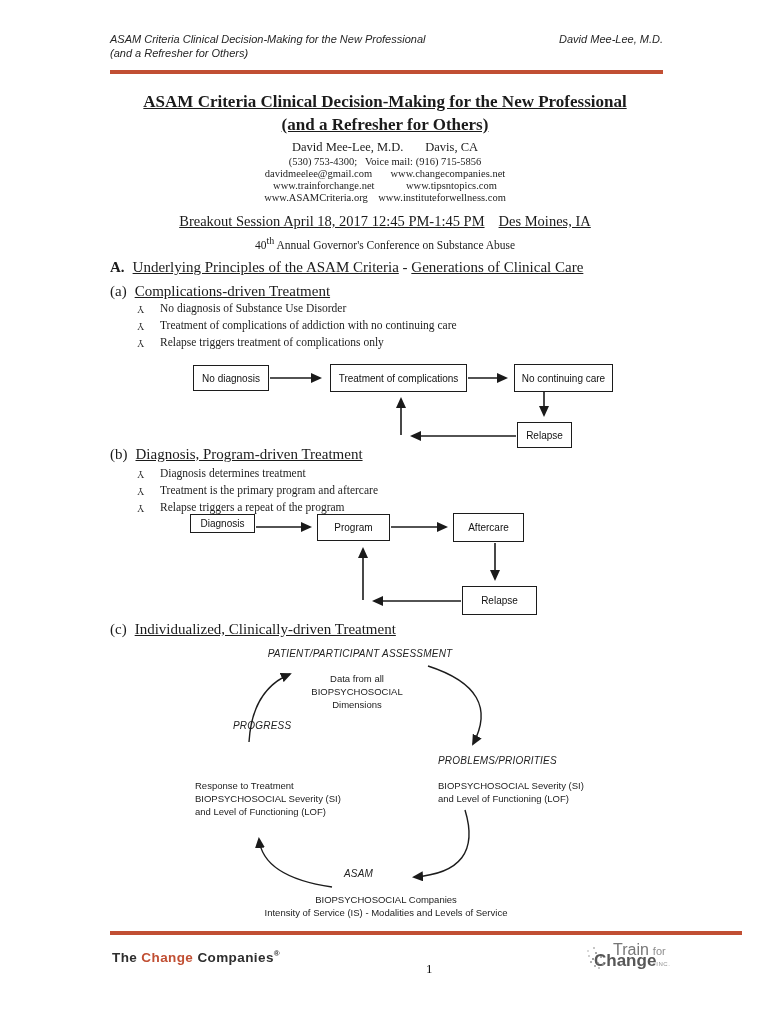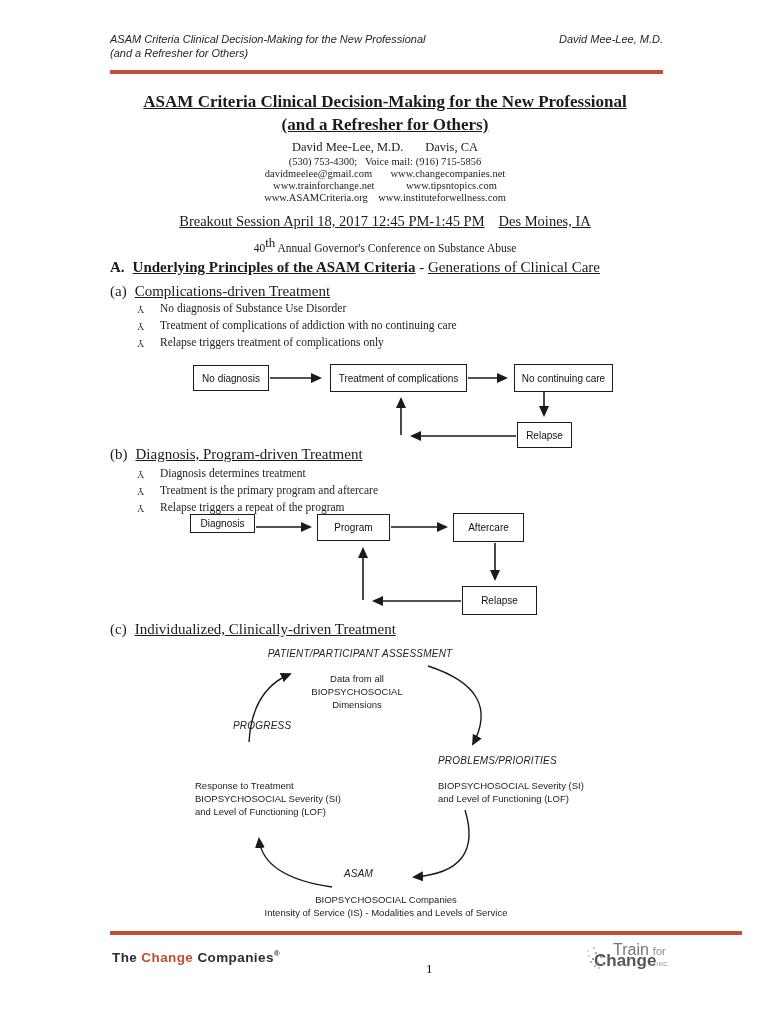--- a/index.html
+++ b/index.html
@@ -23,31 +23,31 @@
   
   .contact { position:absolute; left:0; top:139px; width:770px; text-align:center; }
   .c1 { font-size:12.5px; line-height:17px; }
   .cs { font-size:10.5px; line-height:12px; }
 
   
   .breakout { position:absolute; left:0; top:213px; width:770px; text-align:center; font-size:14.5px; }
   .breakout .u { text-decoration:underline; }
   .breakout .loc { margin-left:14px; }
   .conf { position:absolute; left:0; top:235px; width:770px; text-align:center; font-size:11.5px; }
-  .conf sup { font-size:13px; }
+  .conf sup { font-size:10px; }
 
   
   .h-row { position:absolute; left:110px; font-size:15px; white-space:nowrap; }
   .h-a { top:259px; }
   .h-suba { top:283px; }
   .h-subb { top:446px; }
   .h-subc { top:621px; }
   .h-row .pfx { margin-right:8px; }
   .u { text-decoration:underline; }
-  .bu { font-weight:bold; text-decoration:underline; }
+  .bu { font-weight:normal; text-decoration:underline; }
 
   
   .bullets { position:absolute; left:137px; font-size:11.5px; line-height:16px; color:#1d1d1d; }
   .bl-a { top:300px; }
   .bl-b { top:465px; }
   .b-row { white-space:nowrap; }
   .blt { display:inline-block; width:23px; color:#333; }
   .blt::before { content:"Y"; display:inline-block; transform:rotate(180deg);
                  font-size:10px; font-family:"Liberation Serif", serif; }
 

